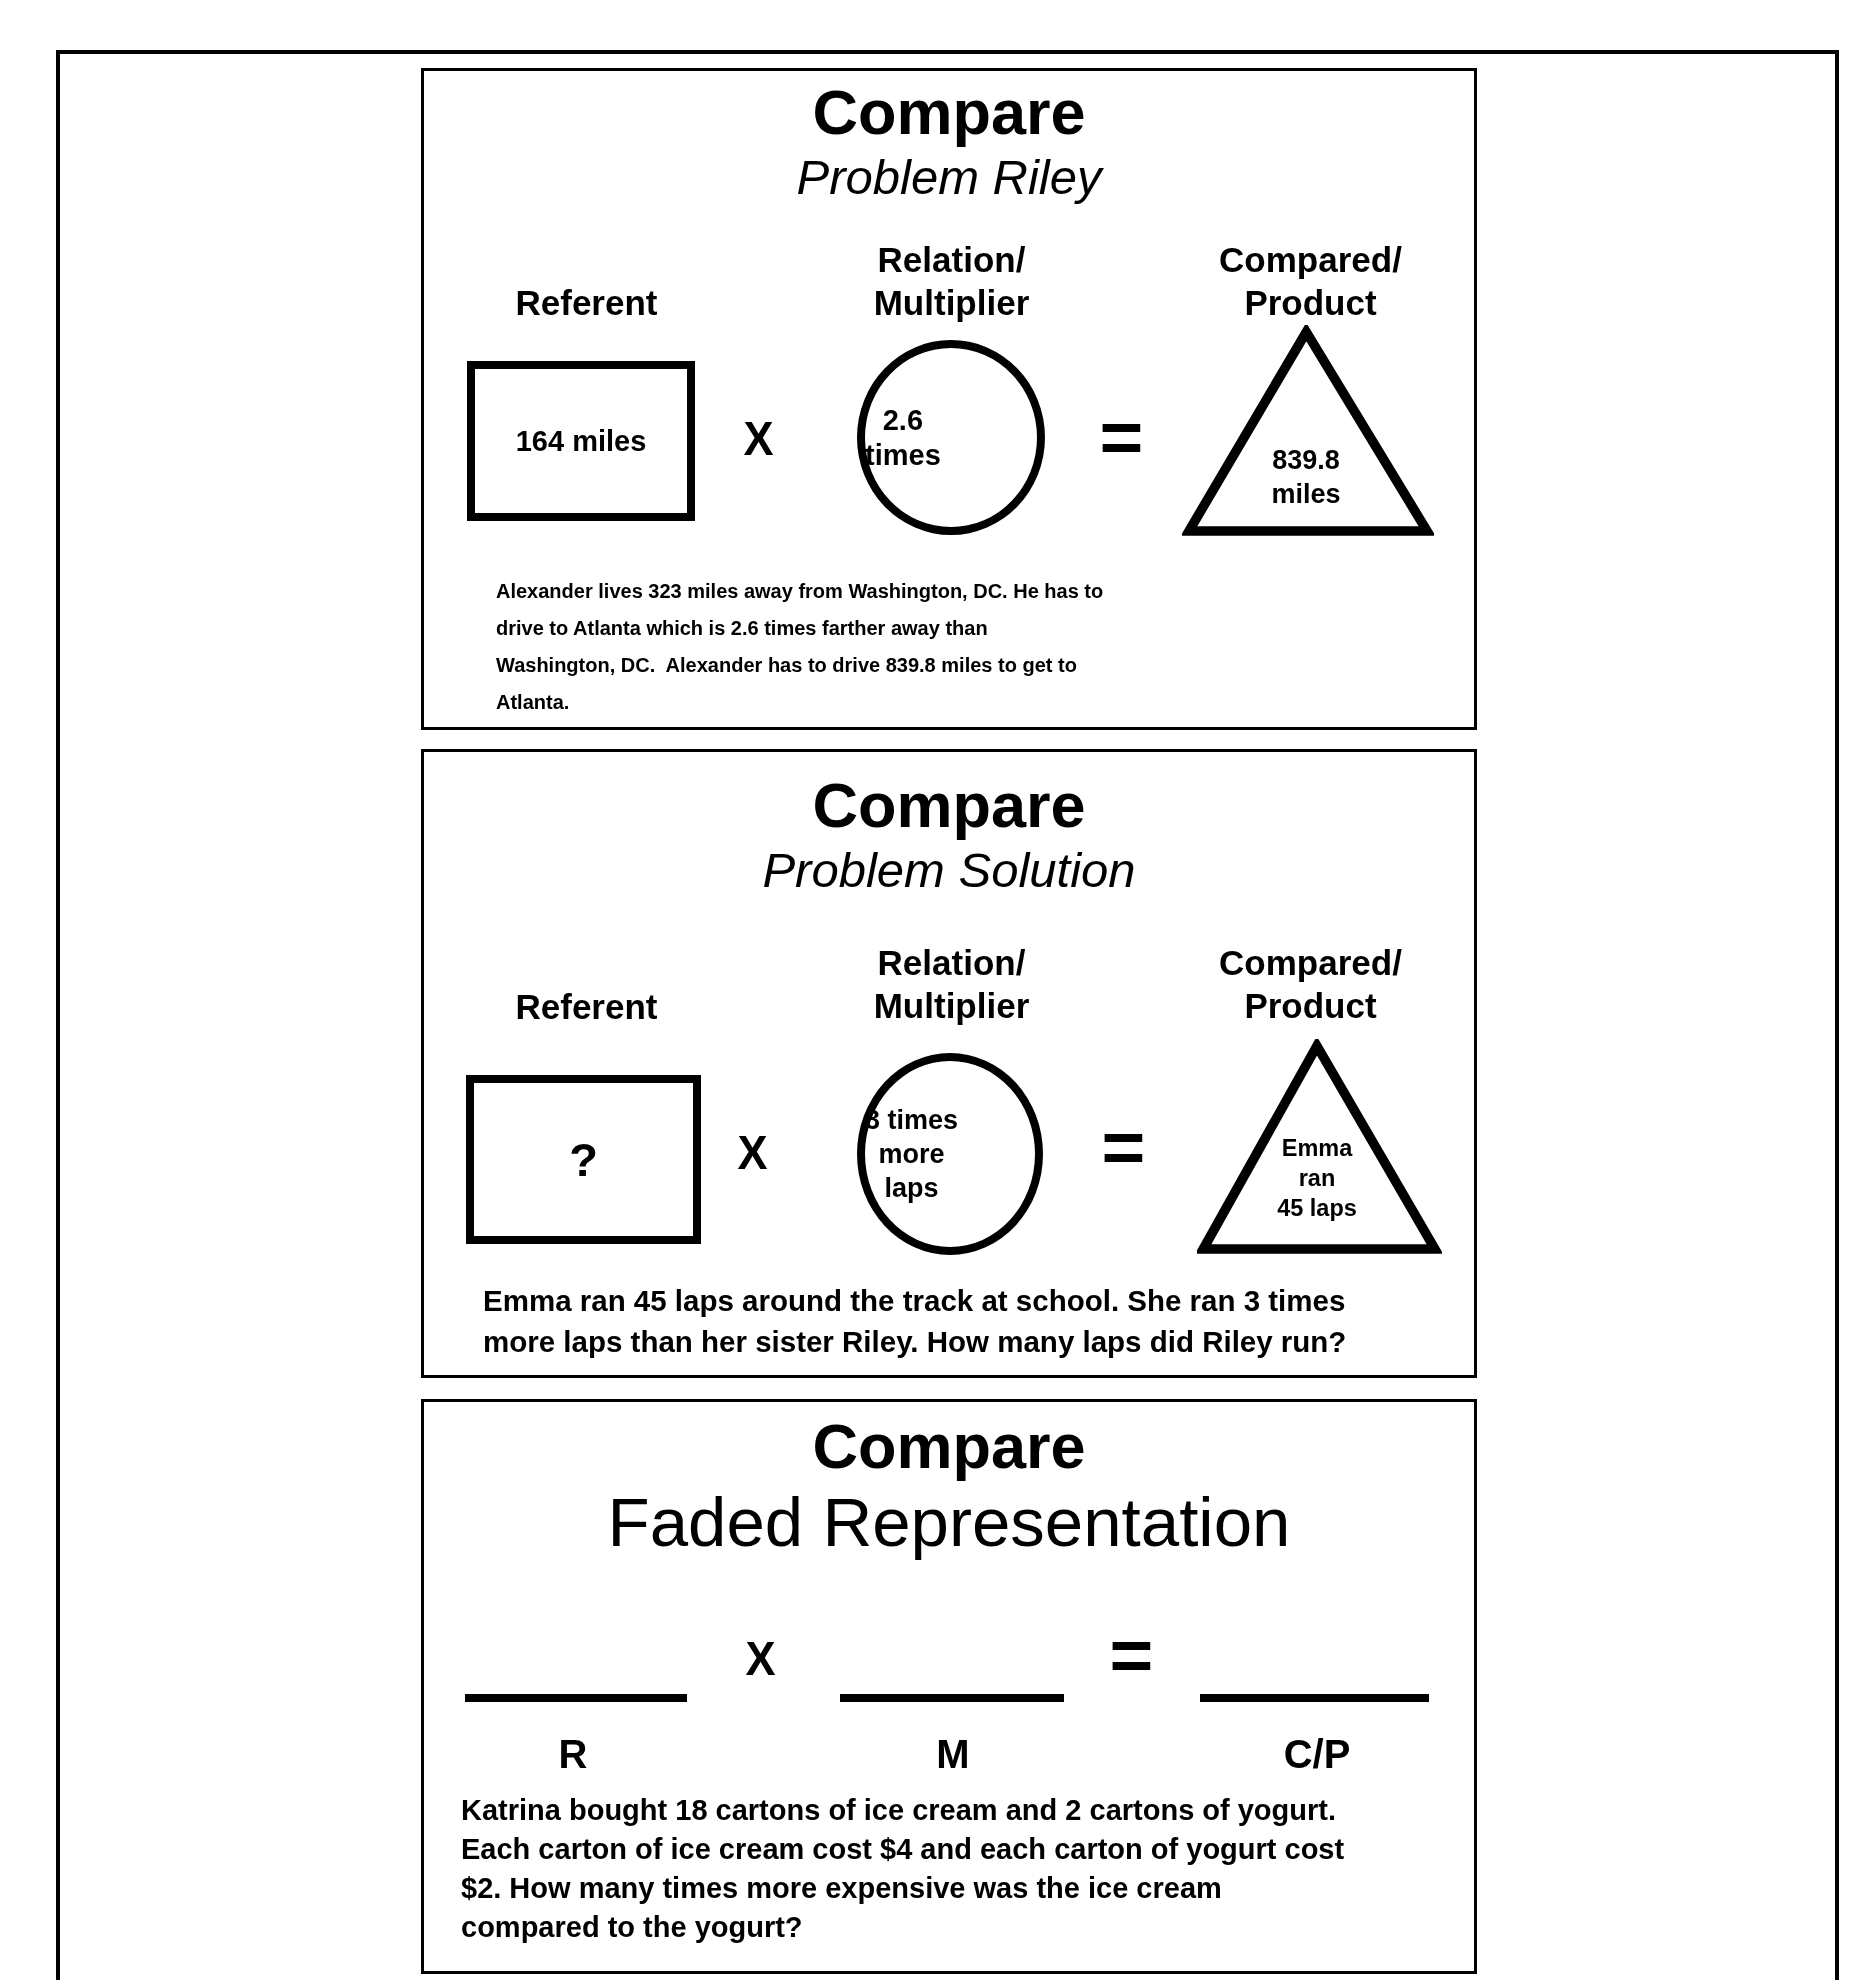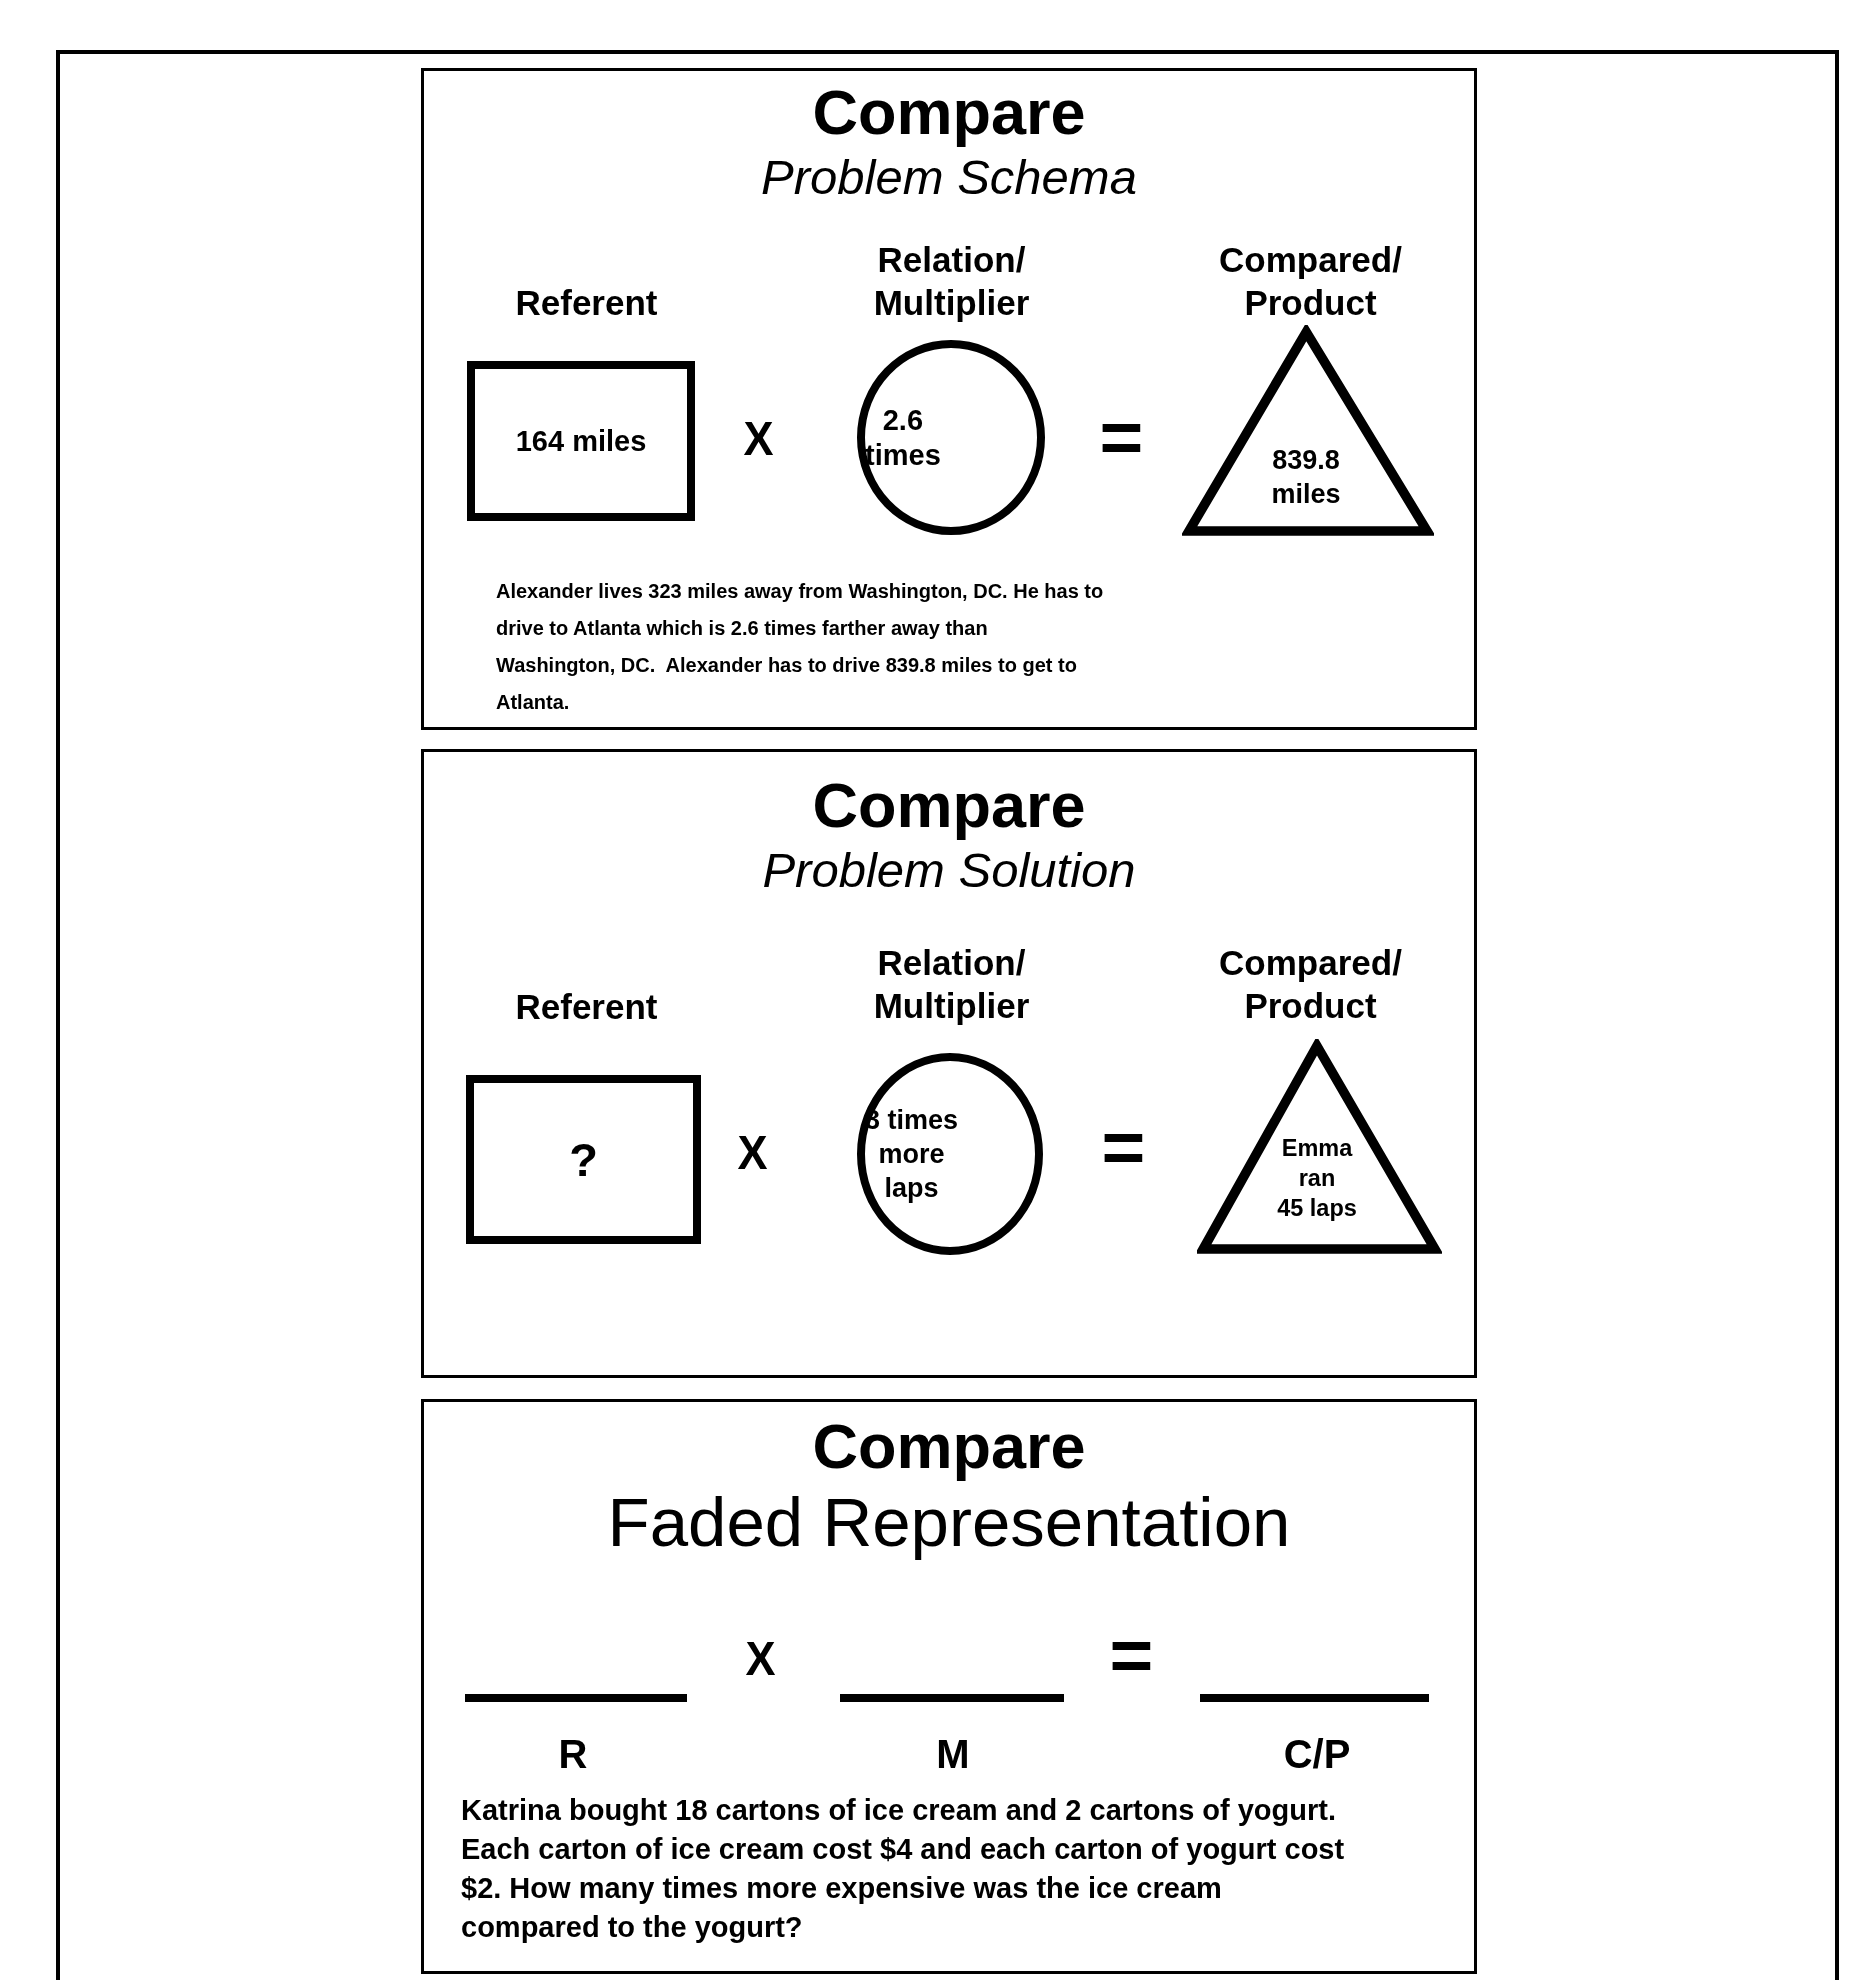--- a/index.html
+++ b/index.html
@@ -61,21 +61,21 @@
   }
 </style>
 </head>
 <body>
 
 <div class="page">
   <div class="outer-border"></div>
 
   <div class="panel" style="top:68px;height:662px;">
     <div class="panel-title" style="top:7px;">Compare</div>
-    <div class="panel-subtitle" style="top:80px;">Problem Schema</div>
+    <div class="panel-subtitle" style="top:80px;">Problem Riley</div>
 
     <div class="col-label" style="left:32px;top:210px;width:261px;">Referent</div>
     <div class="col-label" style="left:397px;top:167px;width:261px;">Relation/
 Multiplier</div>
     <div class="col-label" style="left:756px;top:167px;width:261px;">Compared/
 Product</div>
 
     <div class="shape-rect" style="left:43px;top:290px;width:228px;height:160px;">
       <span class="shape-value">164 miles</span>
     </div>
@@ -125,20 +125,22 @@
 
     <div class="sign sign-eq" style="left:656px;top:358px;">=</div>
 
     <svg class="tri-svg" style="left:773px;top:287px;" width="245" height="217" viewBox="0 0 282 250">
       <polygon points="138,8 274,242 7,242" fill="#ffffff" stroke="#000000" stroke-width="11"></polygon>
     </svg>
     <div class="tri-text" style="left:806px;top:381px;width:174px;font-size:23.5px;line-height:30px;">Emma
 ran
 45 laps</div>
 
+    <div class="problem-text" style="left:59px;top:528px;font-size:29.5px;line-height:41px;">Emma ran 45 laps around the track at school. She ran 3 times
+more laps than her sister Riley. How many laps did Riley run?</div>
   </div>
 
   <div class="panel" style="top:1399px;height:575px;">
     <div class="panel-title" style="top:10.4px;">Compare</div>
     <div class="panel-subtitle regular" style="top:83px;">Faded Representation</div>
 
     <div class="sign sign-x" style="left:293px;top:228px;">X</div>
     <div class="sign sign-eq" style="left:664px;top:216px;">=</div>
 
     <div class="blank-line" style="left:41px;top:292px;width:222px;"></div>

